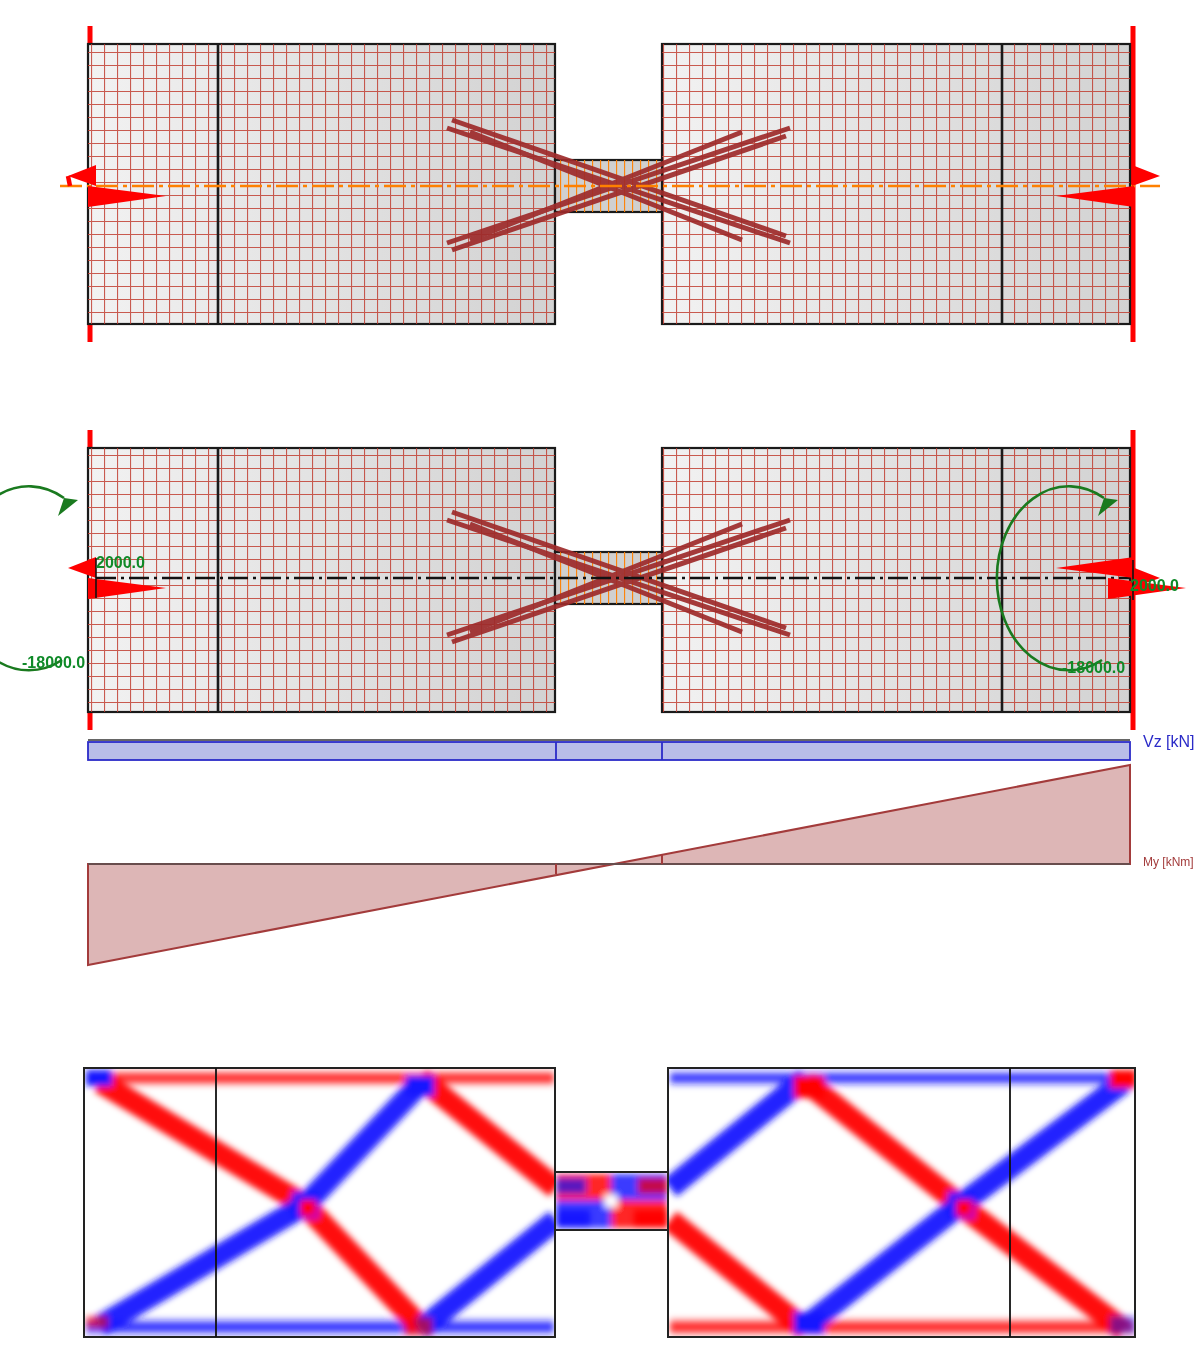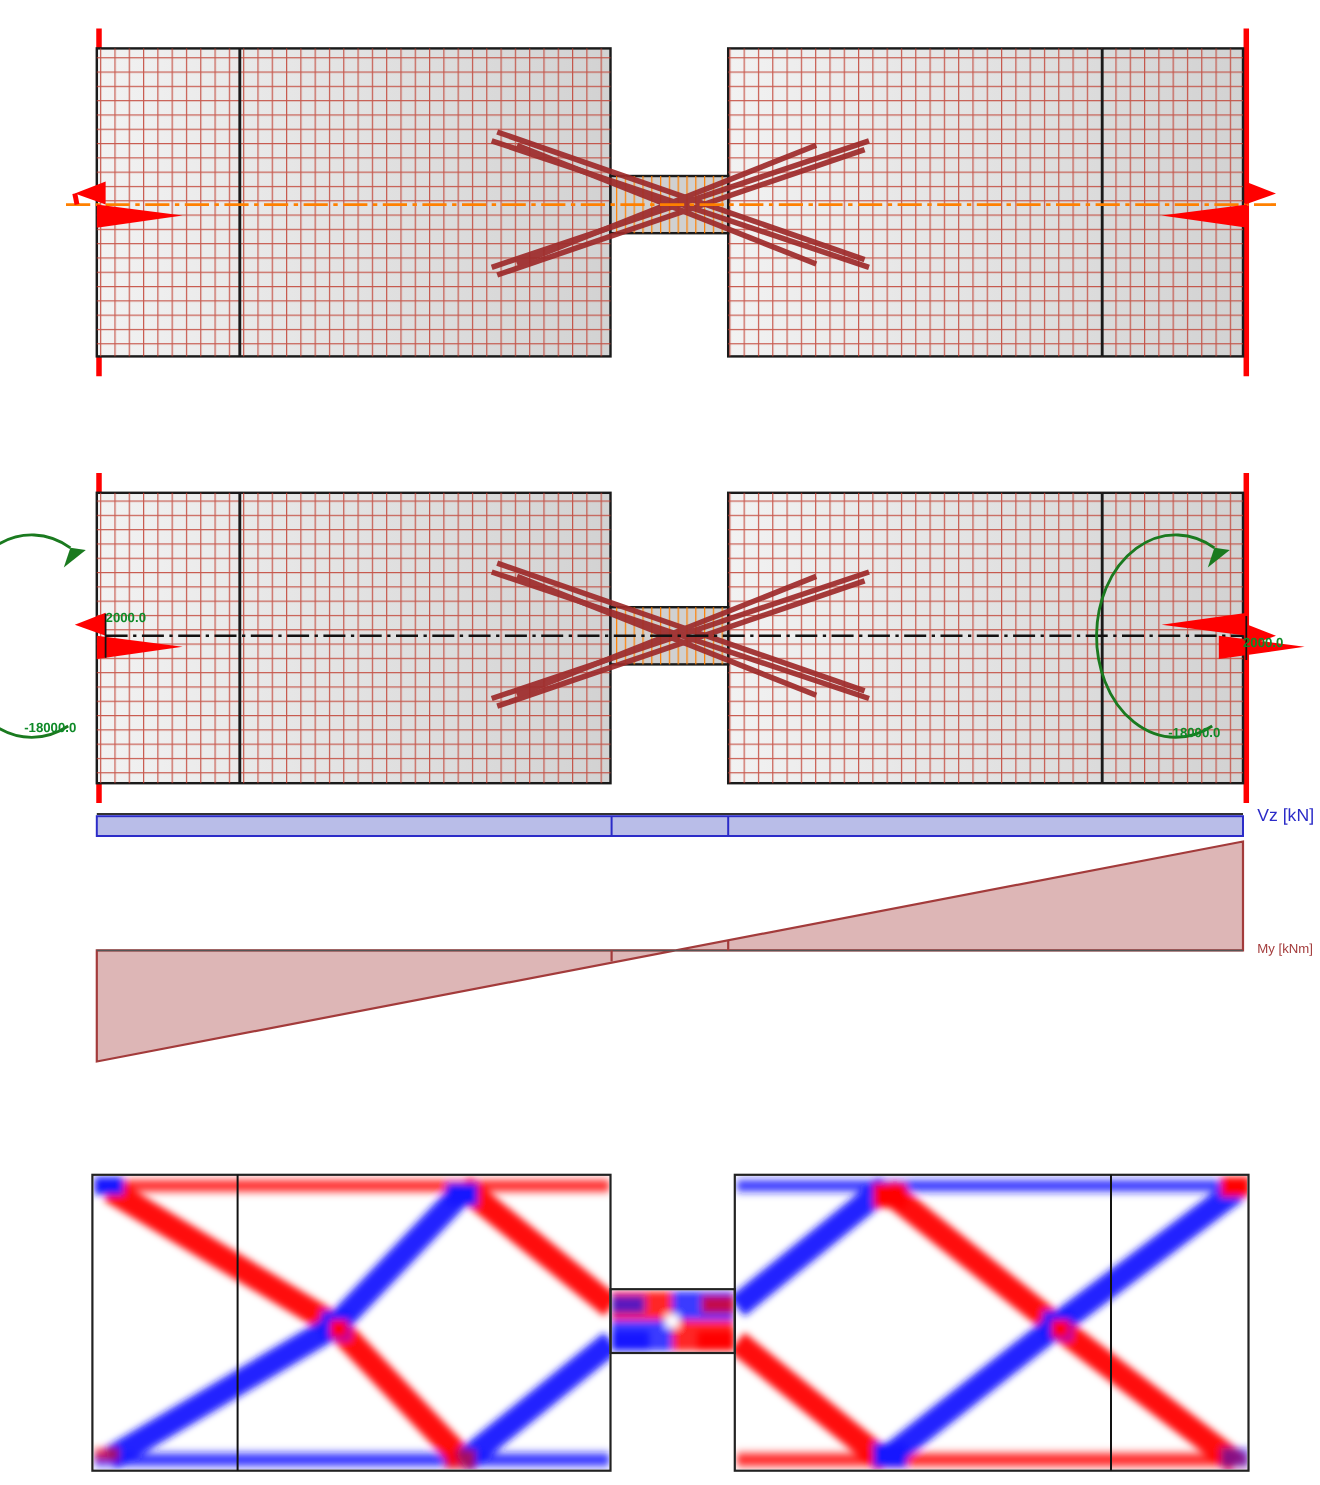--- a/index.html
+++ b/index.html
@@ -2,21 +2,21 @@
 <html><head>
 <meta charset="utf-8">
 <title>Strut-and-Tie FEM Analysis</title>
 <style>
   html,body{margin:0;padding:0;background:#ffffff;}
   body{width:1200px;height:1350px;position:relative;overflow:hidden;
        font-family:"Liberation Sans","DejaVu Sans",sans-serif;}
   .stage{position:absolute;left:0;top:0;width:1200px;height:1350px;}
   svg.layer{position:absolute;left:0;top:0;width:1200px;height:1350px;overflow:visible;}
   .lbl{position:absolute;white-space:nowrap;font-size:11px;line-height:1;}
-  .lbl-green{color:#0f8a28;font-weight:bold;font-size:12px;}
+  .lbl-green{color:#0f8a28;font-weight:bold;font-size:16px;}
   .lbl-vz{color:#2b2bc8;font-size:16px;}
   .lbl-my{color:#a33b3b;font-size:12px;}
 </style>
 </head>
 <body>
 
 <div class="stage">
 
   <svg class="layer">
     <defs>

